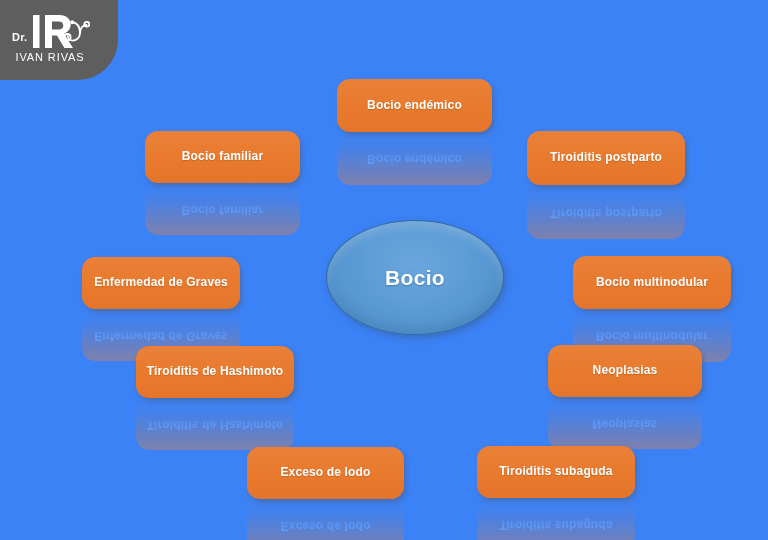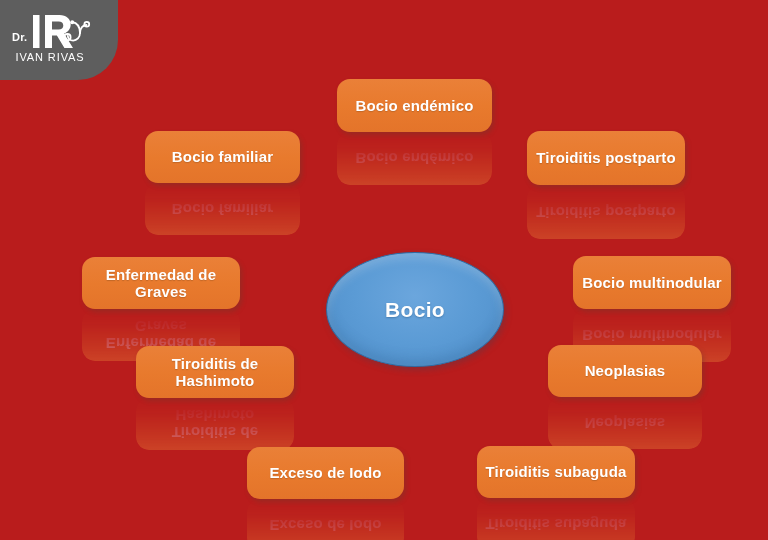--- a/index.html
+++ b/index.html
@@ -8,21 +8,21 @@
     padding: 0;
     background: #ffffff;
   }
   body {
     font-family: "Liberation Sans", sans-serif;
   }
   #canvas {
     position: relative;
     width: 768px;
     height: 540px;
-    background: #b91c1c;
+    background: #3b82f6;
     overflow: hidden;
   }
 
   
   #logo-block {
     position: absolute;
     left: 0;
     top: 0;
     width: 118px;
     height: 80px;
@@ -78,21 +78,21 @@
     border-radius: 13px;
     background: linear-gradient(180deg, #ea8038 0%, #e87a2d 52%, #e4742a 100%);
     box-shadow: 2px 3px 5px rgba(90, 70, 50, 0.33);
     display: flex;
     align-items: center;
     justify-content: center;
     z-index: 3;
   }
   .node-label {
     color: #ffffff;
-    font-size: 15px;
+    font-size: 12px;
     font-weight: bold;
     letter-spacing: .15px;
     text-align: center;
     padding: 0 8px;
     line-height: 1.15;
     text-shadow: 0 1px 1px rgba(120,70,30,.35);
   }
 
   
   .node-reflection {
@@ -162,21 +162,21 @@
 
         <circle cx="55.8" cy="10.2" r="2.4" fill="none" stroke="#ffffff" stroke-width="1.8"></circle>
         <circle cx="41.2" cy="8.2" r="2.0" fill="#ffffff"></circle>
 
         <circle cx="36.4" cy="23.2" r="3.2" fill="none" stroke="#ffffff" stroke-width="1.8"></circle>
       </svg>
       <div class="logo-name">IVAN RIVAS</div>
     </div>
   </div>
 
-  <div id="center-node" style="left: 326px; top: 252px; width: 178px; height: 115px;">
+  <div id="center-node" style="left: 326px; top: 220px; width: 178px; height: 115px;">
     <div id="center-ellipse"></div>
     <div id="center-label">Bocio</div>
   </div>
 
   <div id="nodes-layer">
       <div class="node" style="left: 337px; top: 79px; width: 155px; height: 53px;">
         <div class="node-reflection" style="top: 53px;">
           <span class="node-label">Bocio endémico</span>
         </div>
         <div class="node-box">

